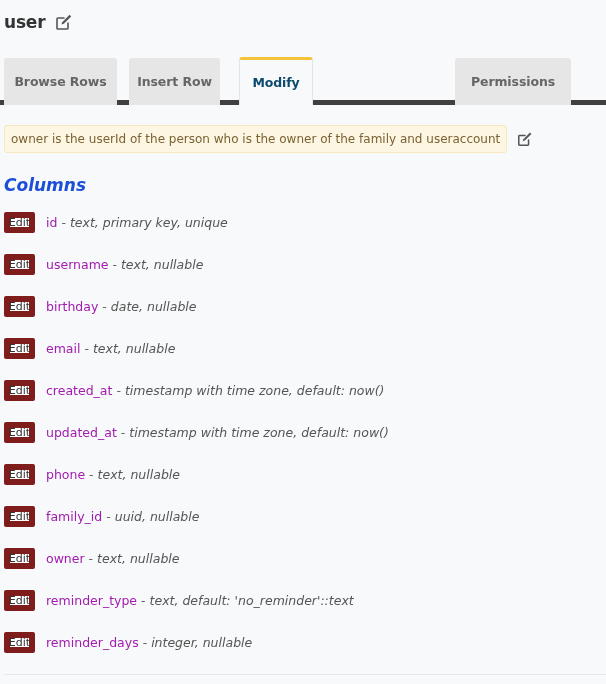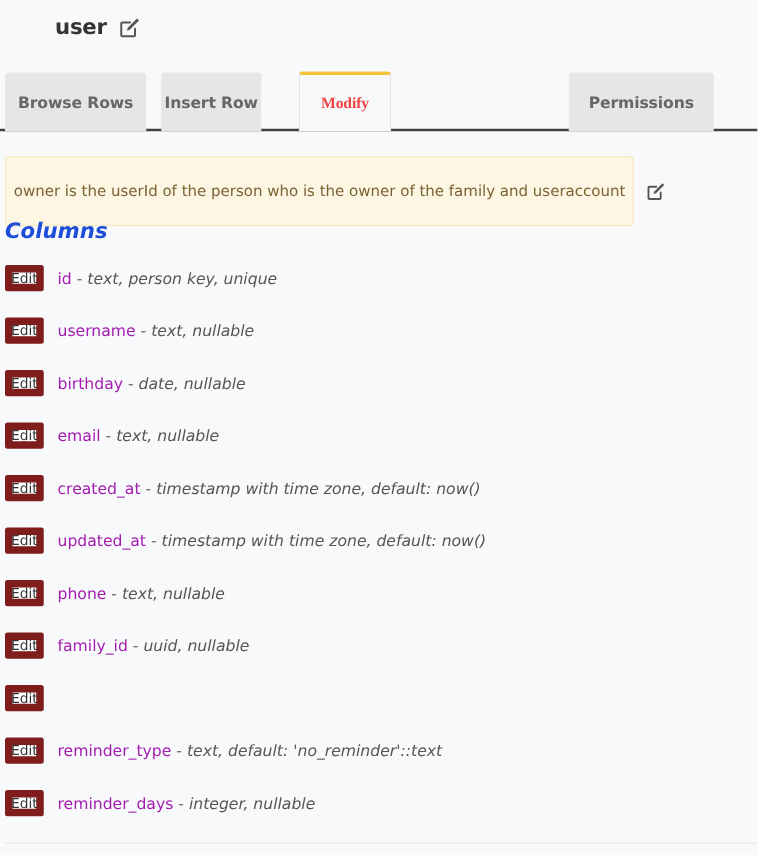--- a/index.html
+++ b/index.html
@@ -6,53 +6,53 @@
     html, body {
       width: 606px; height: 684px; overflow: hidden;
       background: #f8f9fb;
       font-family: "DejaVu Sans", "Liberation Sans", sans-serif;
       color: #333;
     }
     .page { position: relative; width: 606px; height: 684px; }
 
     .title-row {
       position: absolute; left: 4px; top: 12px;
-      display: flex; align-items: center; gap: 10px; margin-left: 40px;
+      display: flex; align-items: center; gap: 10px;
     }
     .title {
       font-size: 17px; font-weight: bold; color: #333;
       letter-spacing: -0.2px;
     }
     .edit-icon { width: 18px; height: 18px; display: inline-block; cursor: pointer; }
 
     .tabs {
       position: absolute; left: 0; top: 57px; width: 606px; height: 48px;
-      border-bottom: 2px solid #404040;
+      border-bottom: 5px solid #404040;
     }
     .tab {
       position: absolute; top: 1px; height: 47px;
       background: #e6e6e6; border-radius: 3px 3px 0 0;
       font-size: 12.5px; font-weight: bold; color: #666;
       display: flex; align-items: center; justify-content: center;
       cursor: pointer; letter-spacing: -0.1px;
     }
     .tab.active {
-      background: #f8f9fb; color: #ef4444;
+      background: #f8f9fb; color: #0c4a6e;
       border: 1px solid #e3e4e6; border-bottom: 1px solid #f8f9fb;
       border-top: 3px solid #f5c23b;
-      top: 0; height: 48px; font-family: Liberation Serif, serif;
+      top: 0; height: 48px;
     }
 
     .note-row {
       position: absolute; left: 4px; top: 125px;
       display: flex; align-items: center; gap: 10px;
     }
     .note {
       background: #fdf6e2; border: 1px solid #f7e8bf; border-radius: 3px;
-      padding: 20px 6px; font-size: 12px; color: #7a6233;
+      padding: 6px 6px; font-size: 12px; color: #7a6233;
       white-space: nowrap;
     }
     .note-edit { width: 16px; height: 16px; display: inline-block; cursor: pointer; }
 
     .section-title {
       position: absolute; left: 4px; top: 175px;
       font-size: 17px; font-weight: bold; color: #1d4ed8; font-style: italic;
     }
 
     .columns { position: absolute; left: 4px; top: 212px; }
@@ -90,21 +90,21 @@
         <path d="M13 10v5.2c0 .5-.4.8-.8.8H2.8c-.5 0-.8-.4-.8-.8V5.8c0-.5.4-.8.8-.8H9" fill="none" stroke="#555" stroke-width="1.6" stroke-linecap="round"></path>
         <path d="M14.6 1.8l1.6 1.6-7.4 7.4-2.3.7.7-2.3z" fill="#555"></path>
       </svg>
     </span>
   </div>
 
   <div class="tabs">
     <div class="tab" style="left:4px;width:113px;">
       <span>Browse Rows</span>
     </div>
-    <div class="tab" style="left:129px;width:80px;">
+    <div class="tab" style="left:129px;width:91px;">
       <span>Insert Row</span>
     </div>
     <div class="tab active" style="left:239px;width:74px;">
       <span>Modify</span>
     </div>
     <div class="tab" style="left:455px;width:116px;">
       <span>Permissions</span>
     </div>
   </div>
 
@@ -117,21 +117,21 @@
       </svg>
     </span>
   </div>
 
   <div class="section-title">Columns</div>
 
   <div class="columns">
     <div class="col-row">
       <button class="edit-btn">Edit</button>
       <span class="col-text">
-        <span class="col-name">id</span><span class="col-sep"> - </span><span class="col-type">text, person key, unique</span>
+        <span class="col-name">id</span><span class="col-sep"> - </span><span class="col-type">text, primary key, unique</span>
       </span>
     </div>
     <div class="col-row">
       <button class="edit-btn">Edit</button>
       <span class="col-text">
         <span class="col-name">username</span><span class="col-sep"> - </span><span class="col-type">text, nullable</span>
       </span>
     </div>
     <div class="col-row">
       <button class="edit-btn">Edit</button>
@@ -164,20 +164,23 @@
       </span>
     </div>
     <div class="col-row">
       <button class="edit-btn">Edit</button>
       <span class="col-text">
         <span class="col-name">family_id</span><span class="col-sep"> - </span><span class="col-type">uuid, nullable</span>
       </span>
     </div>
     <div class="col-row">
       <button class="edit-btn">Edit</button>
+      <span class="col-text">
+        <span class="col-name">owner</span><span class="col-sep"> - </span><span class="col-type">text, nullable</span>
+      </span>
     </div>
     <div class="col-row">
       <button class="edit-btn">Edit</button>
       <span class="col-text">
         <span class="col-name">reminder_type</span><span class="col-sep"> - </span><span class="col-type">text, default: 'no_reminder'::text</span>
       </span>
     </div>
     <div class="col-row">
       <button class="edit-btn">Edit</button>
       <span class="col-text">

